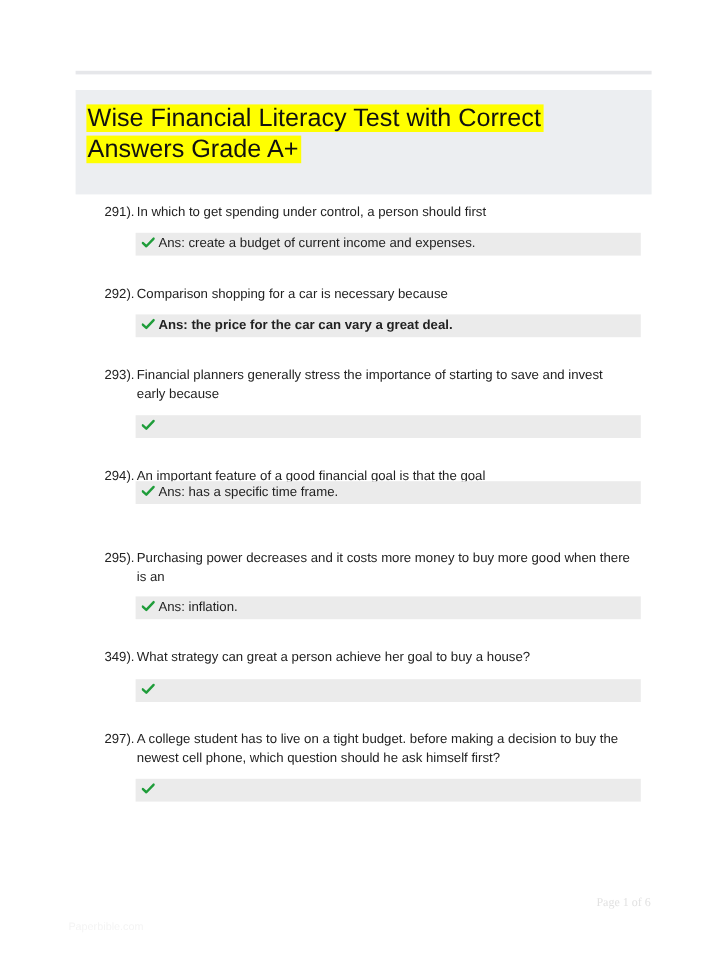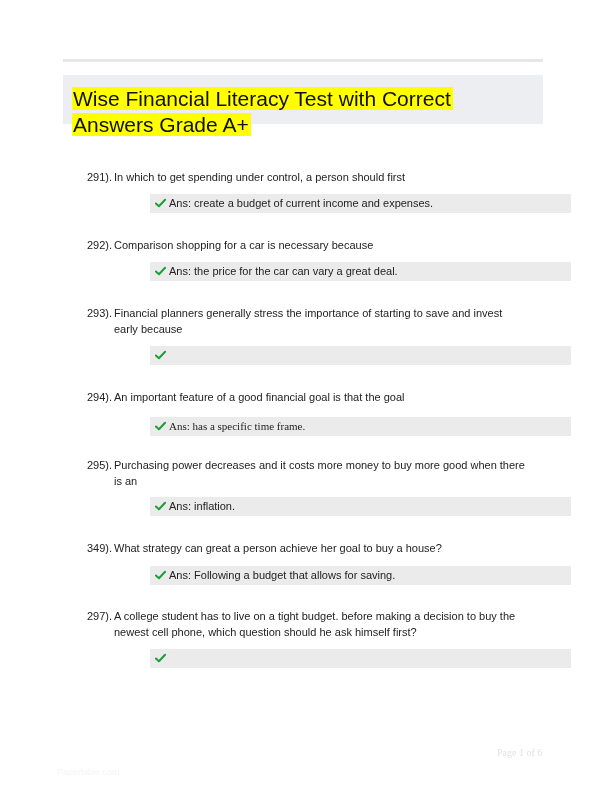--- a/index.html
+++ b/index.html
@@ -1,24 +1,24 @@
 <!DOCTYPE html>
 <html><head>
   <meta charset="utf-8">
   <style>
     html, body { margin: 0; padding: 0; background: #ffffff; }
     body { width: 606px; height: 800px; position: relative; overflow: hidden; font-family: "Liberation Sans", sans-serif; color: #222; }
     .top-rule { position: absolute; left: 63px; top: 59px; width: 480px; height: 3px; background: #e6e7ea; }
-    .title-box { position: absolute; left: 63px; top: 75px; width: 480px; height: 49px; background: #eceef1; }
+    .title-box { position: absolute; left: 63px; top: 75px; width: 480px; height: 87px; background: #eceef1; }
     .title { position: absolute; left: 9px; top: 11px; font-size: 21px; line-height: 26px; color: #111; width: 420px; }
     .title span { background: #ffff00; padding: 0 2px 0 1px; -webkit-box-decoration-break: clone; box-decoration-break: clone; }
     .qa { position: absolute; left: 63px; width: 480px; }
     .qnum { position: absolute; left: 12px; top: 0; font-size: 11px; line-height: 16px; color: #222; margin-left: 12px; }
     .qtext { position: absolute; left: 51px; top: 0; width: 415px; font-size: 11px; line-height: 16px; color: #222; }
-    .ans { position: absolute; left: 50px; width: 421px; height: 19px; background: #ebebeb; font-size: 11px; line-height: 19px; color: #222; margin-left: 37px; }
+    .ans { position: absolute; left: 50px; width: 421px; height: 19px; background: #ebebeb; font-size: 11px; line-height: 19px; color: #222; }
     .ans .check { display: inline-block; width: 11px; height: 10px; margin-left: 5px; margin-right: 3px; vertical-align: -1px; }
     .footer-left { position: absolute; left: 57px; top: 767px; font-size: 9px; color: #f4f4f4; }
     .footer-right { position: absolute; left: 497px; top: 747px; font-size: 10px; color: #e2e2e2; font-family: Liberation Serif, serif; }
   </style>
 </head>
 <body>
 
 <div class="top-rule"></div>
 
 <div class="title-box">
@@ -31,41 +31,41 @@
   <div class="ans" style="top:25px;">
     <svg class="check" viewBox="0 0 12 10">
         <path d="M1 5.5 L4.3 8.5 L11 1.5" fill="none" stroke="#1f9d3a" stroke-width="2.2" stroke-linecap="round" stroke-linejoin="round"></path>
       </svg><span>Ans: create a budget of current income and expenses.</span>
   </div>
 </div>
 
 <div class="qa" style="top:237px;">
   <div class="qnum">292).</div>
   <div class="qtext">Comparison shopping for a car is necessary because</div>
-  <div class="ans" style="top:25px;">
+  <div class="ans" style="top:25px;font-weight:bold;">
     <svg class="check" viewBox="0 0 12 10">
         <path d="M1 5.5 L4.3 8.5 L11 1.5" fill="none" stroke="#1f9d3a" stroke-width="2.2" stroke-linecap="round" stroke-linejoin="round"></path>
       </svg><span>Ans: the price for the car can vary a great deal.</span>
   </div>
 </div>
 
 <div class="qa" style="top:305px;">
   <div class="qnum">293).</div>
   <div class="qtext">Financial planners generally stress the importance of starting to save and invest early because</div>
   <div class="ans" style="top:41px;">
     <svg class="check" viewBox="0 0 12 10">
         <path d="M1 5.5 L4.3 8.5 L11 1.5" fill="none" stroke="#1f9d3a" stroke-width="2.2" stroke-linecap="round" stroke-linejoin="round"></path>
       </svg>
   </div>
 </div>
 
 <div class="qa" style="top:389px;">
   <div class="qnum">294).</div>
   <div class="qtext">An important feature of a good financial goal is that the goal</div>
-  <div class="ans" style="top:28px;font-family:Liberation Serif, serif;">
+  <div class="ans" style="top:12px;">
     <svg class="check" viewBox="0 0 12 10">
         <path d="M1 5.5 L4.3 8.5 L11 1.5" fill="none" stroke="#1f9d3a" stroke-width="2.2" stroke-linecap="round" stroke-linejoin="round"></path>
       </svg><span>Ans: has a specific time frame.</span>
   </div>
 </div>
 
 <div class="qa" style="top:457px;">
   <div class="qnum">295).</div>
   <div class="qtext">Purchasing power decreases and it costs more money to buy more good when there is an</div>
   <div class="ans" style="top:40px;">
@@ -74,21 +74,21 @@
       </svg><span>Ans: inflation.</span>
   </div>
 </div>
 
 <div class="qa" style="top:540px;">
   <div class="qnum">349).</div>
   <div class="qtext">What strategy can great a person achieve her goal to buy a house?</div>
   <div class="ans" style="top:26px;">
     <svg class="check" viewBox="0 0 12 10">
         <path d="M1 5.5 L4.3 8.5 L11 1.5" fill="none" stroke="#1f9d3a" stroke-width="2.2" stroke-linecap="round" stroke-linejoin="round"></path>
-      </svg><span>Ans: Following a budget that allows for saving.</span>
+      </svg>
   </div>
 </div>
 
 <div class="qa" style="top:608px;">
   <div class="qnum">297).</div>
   <div class="qtext">A college student has to live on a tight budget. before making a decision to buy the newest cell phone, which question should he ask himself first?</div>
   <div class="ans" style="top:41px;">
     <svg class="check" viewBox="0 0 12 10">
         <path d="M1 5.5 L4.3 8.5 L11 1.5" fill="none" stroke="#1f9d3a" stroke-width="2.2" stroke-linecap="round" stroke-linejoin="round"></path>
       </svg>

